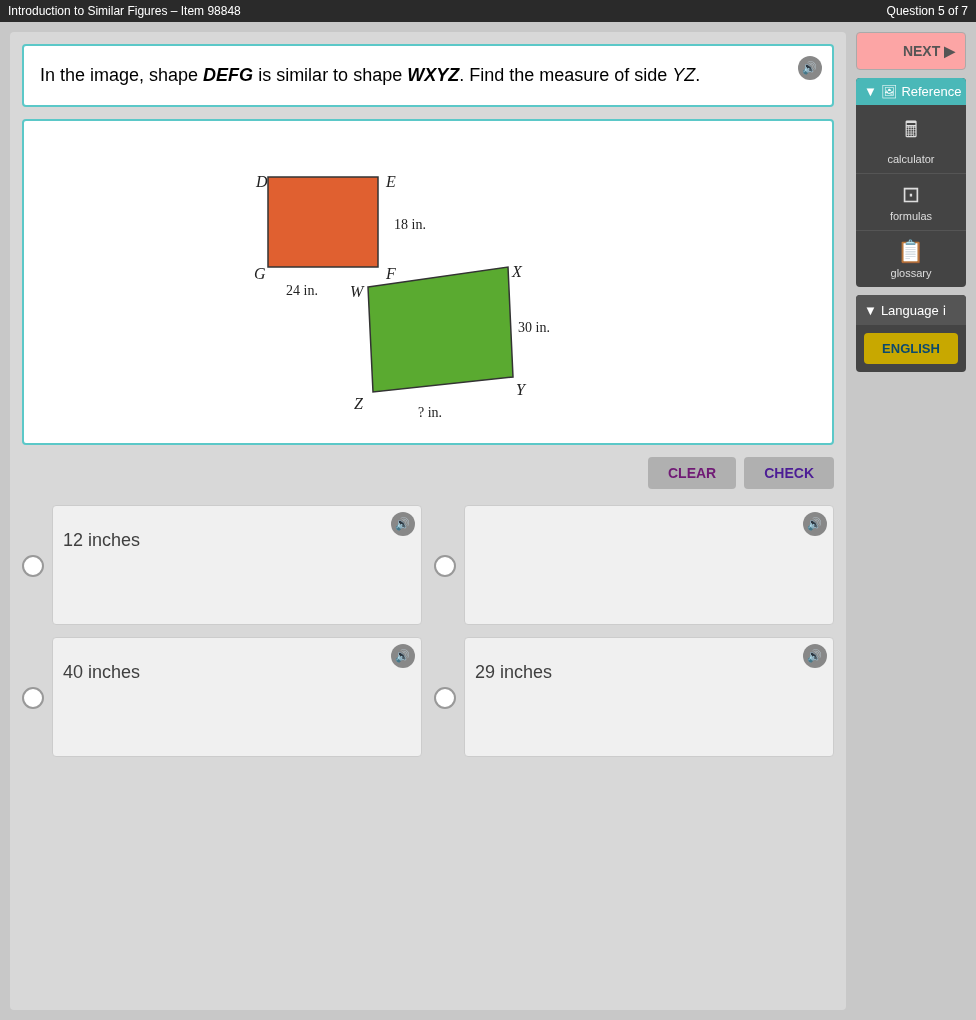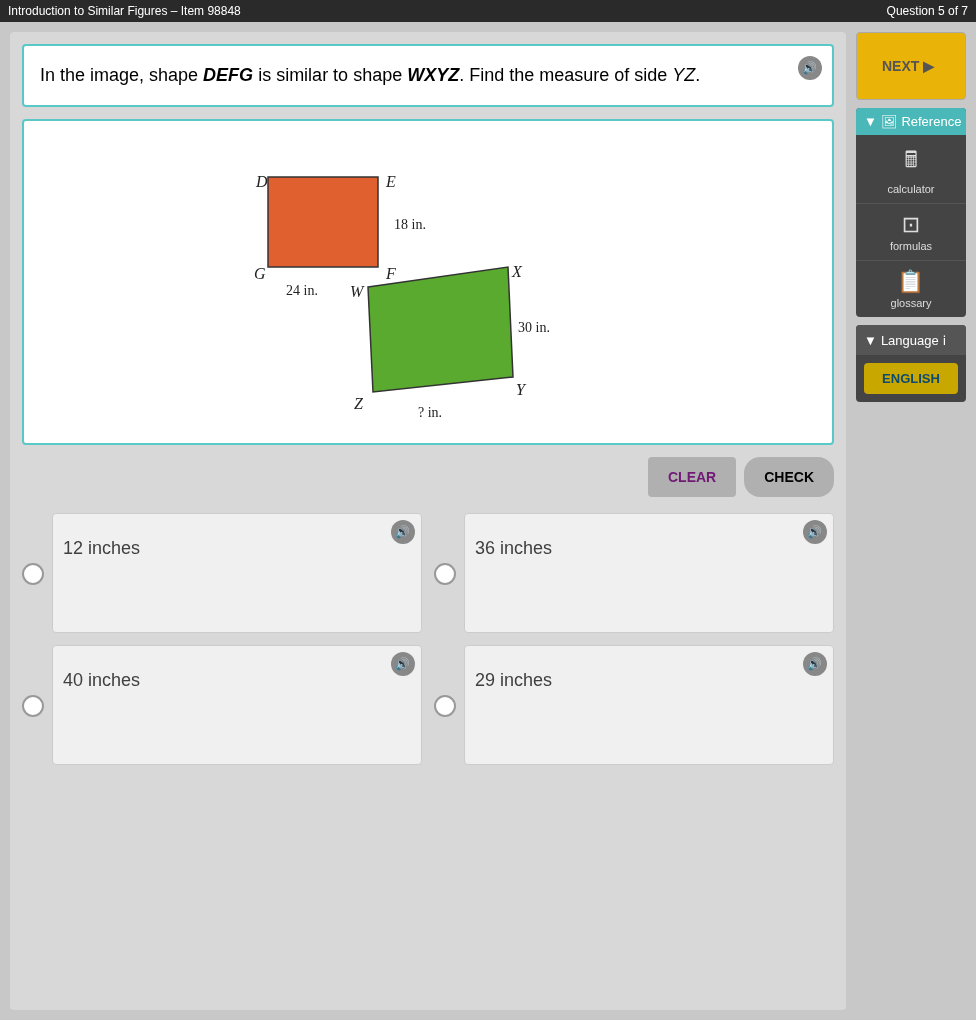--- a/index.html
+++ b/index.html
@@ -78,25 +78,25 @@
       border-radius: 4px;
       padding: 8px 20px;
       font-size: 14px;
       font-weight: bold;
       color: #701a75;
       cursor: pointer;
     }
     .btn-check {
       background: #b0b0b0;
       border: none;
-      border-radius: 16px;
-      padding: 12px 20px;
+      border-radius: 4px;
+      padding: 4px 20px;
       font-size: 14px;
       font-weight: bold;
-      color: #000000;
+      color: #4c1d95;
       cursor: pointer;
     }
     
     .choices-grid {
       display: grid;
       grid-template-columns: 1fr 1fr;
       gap: 12px;
       margin-top: 4px;
     }
     .choice-item {
@@ -150,27 +150,27 @@
       font-size: 12px;
     }
     
     .sidebar {
       width: 110px;
       display: flex;
       flex-direction: column;
       gap: 8px;
     }
     .btn-next {
-      background: #eab308;
+      background: #fca5a5;
       border: 1px solid #aaa;
       border-radius: 4px;
-      padding: 25px;
-      display: flex;
-      align-items: center;
-      justify-content: flex-start;
+      padding: 10px;
+      display: flex;
+      align-items: center;
+      justify-content: flex-end;
       gap: 4px;
       font-size: 14px;
       font-weight: bold;
       cursor: pointer;
       color: #555;
     }
     .reference-panel {
       background: #444;
       border-radius: 4px;
       overflow: hidden;
@@ -294,21 +294,20 @@
           <div class="choice-label">12 inches</div>
         </div>
       </div>
 
       <div class="choice-item">
         <div class="choice-radio"></div>
         <div class="choice-card">
           <button class="audio-btn">
             <span class="audio-icon">🔊</span>
           </button>
-          <div class="choice-label">36 inches</div>
         </div>
       </div>
 
       <div class="choice-item">
         <div class="choice-radio"></div>
         <div class="choice-card">
           <button class="audio-btn">
             <span class="audio-icon">🔊</span>
           </button>
           <div class="choice-label">40 inches</div>

